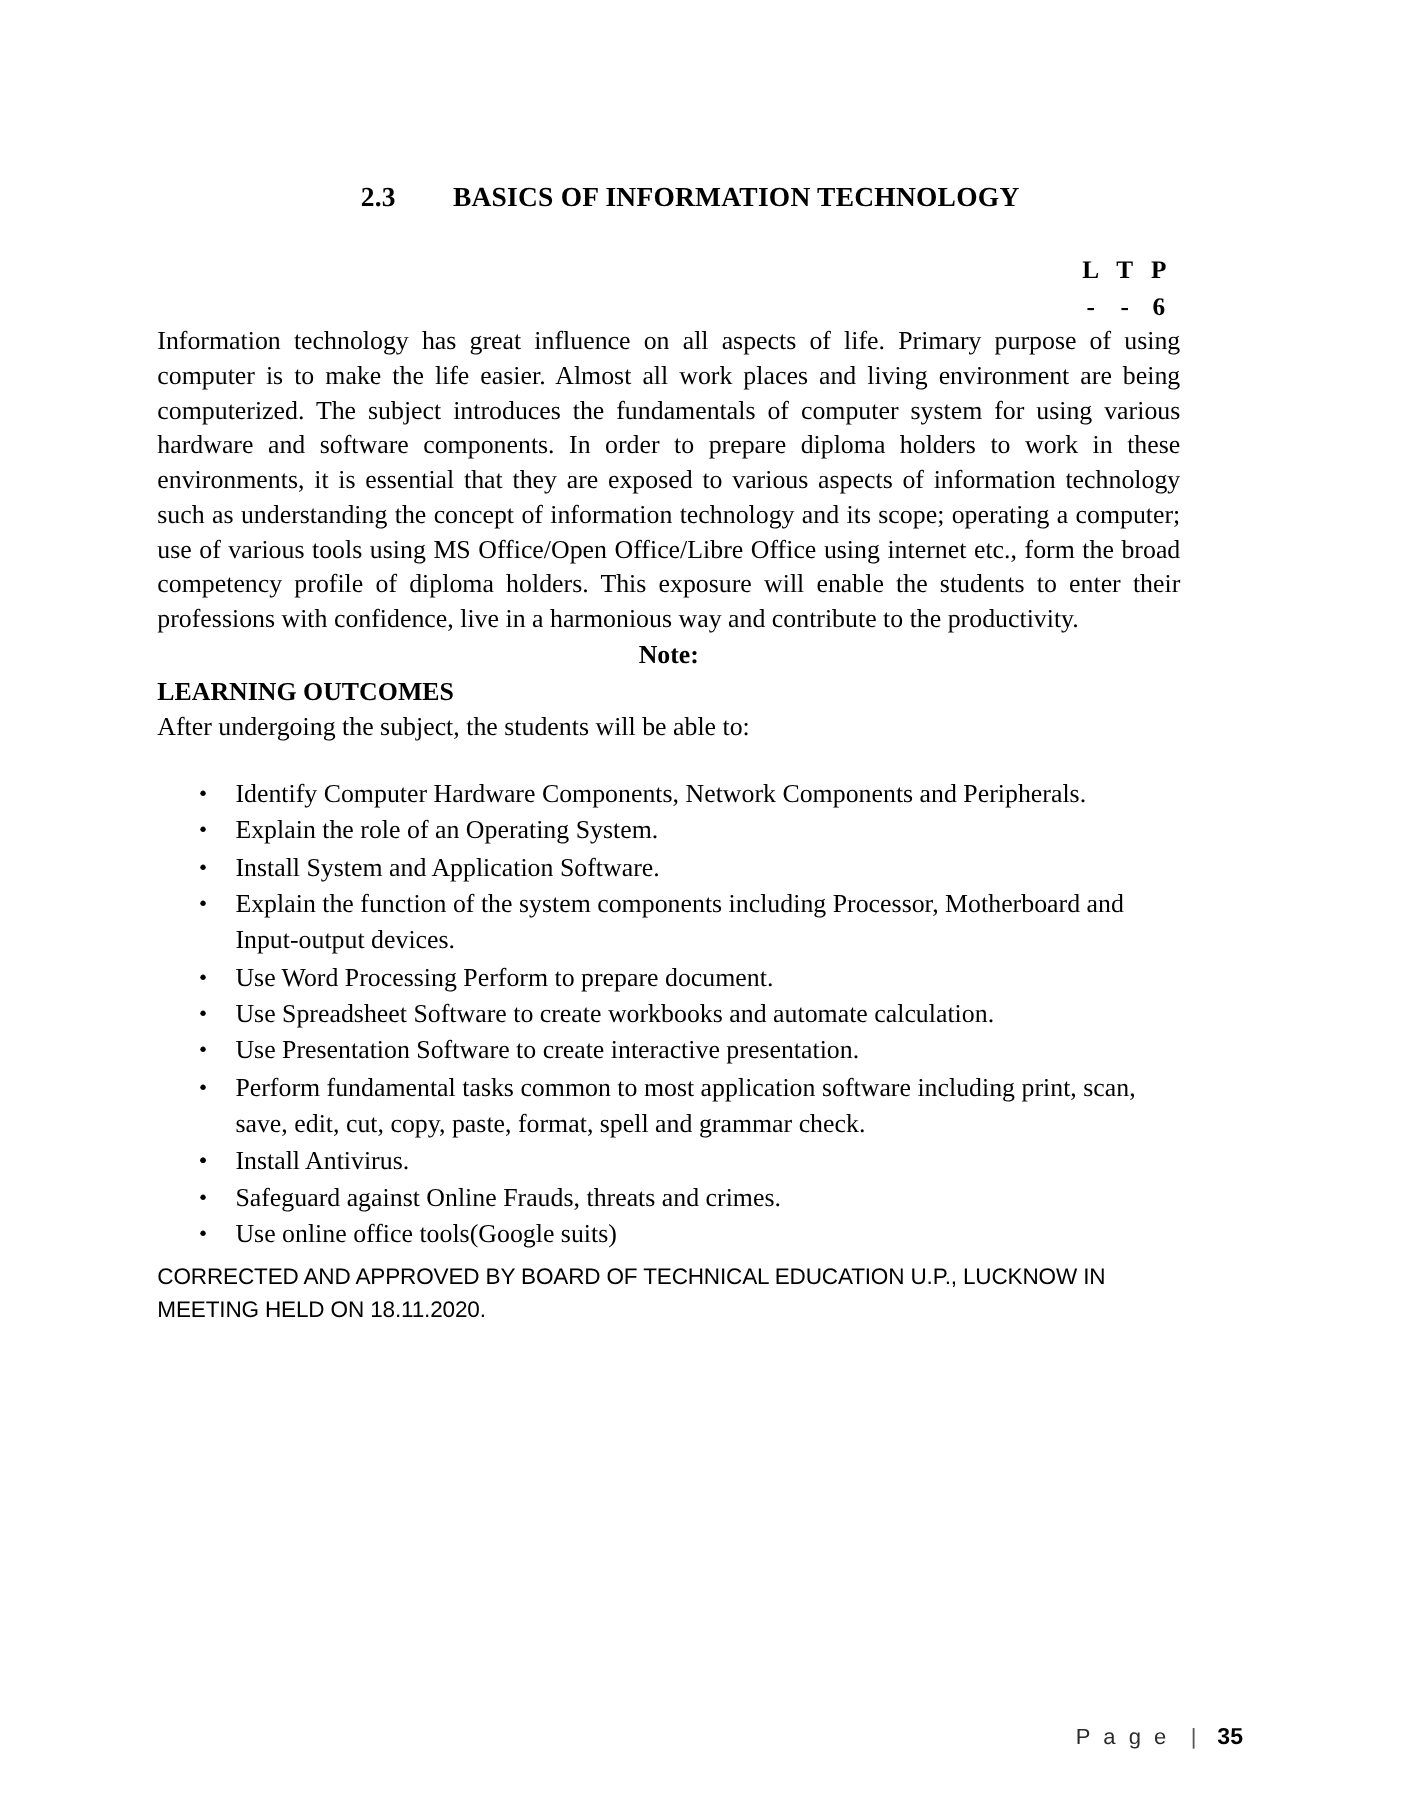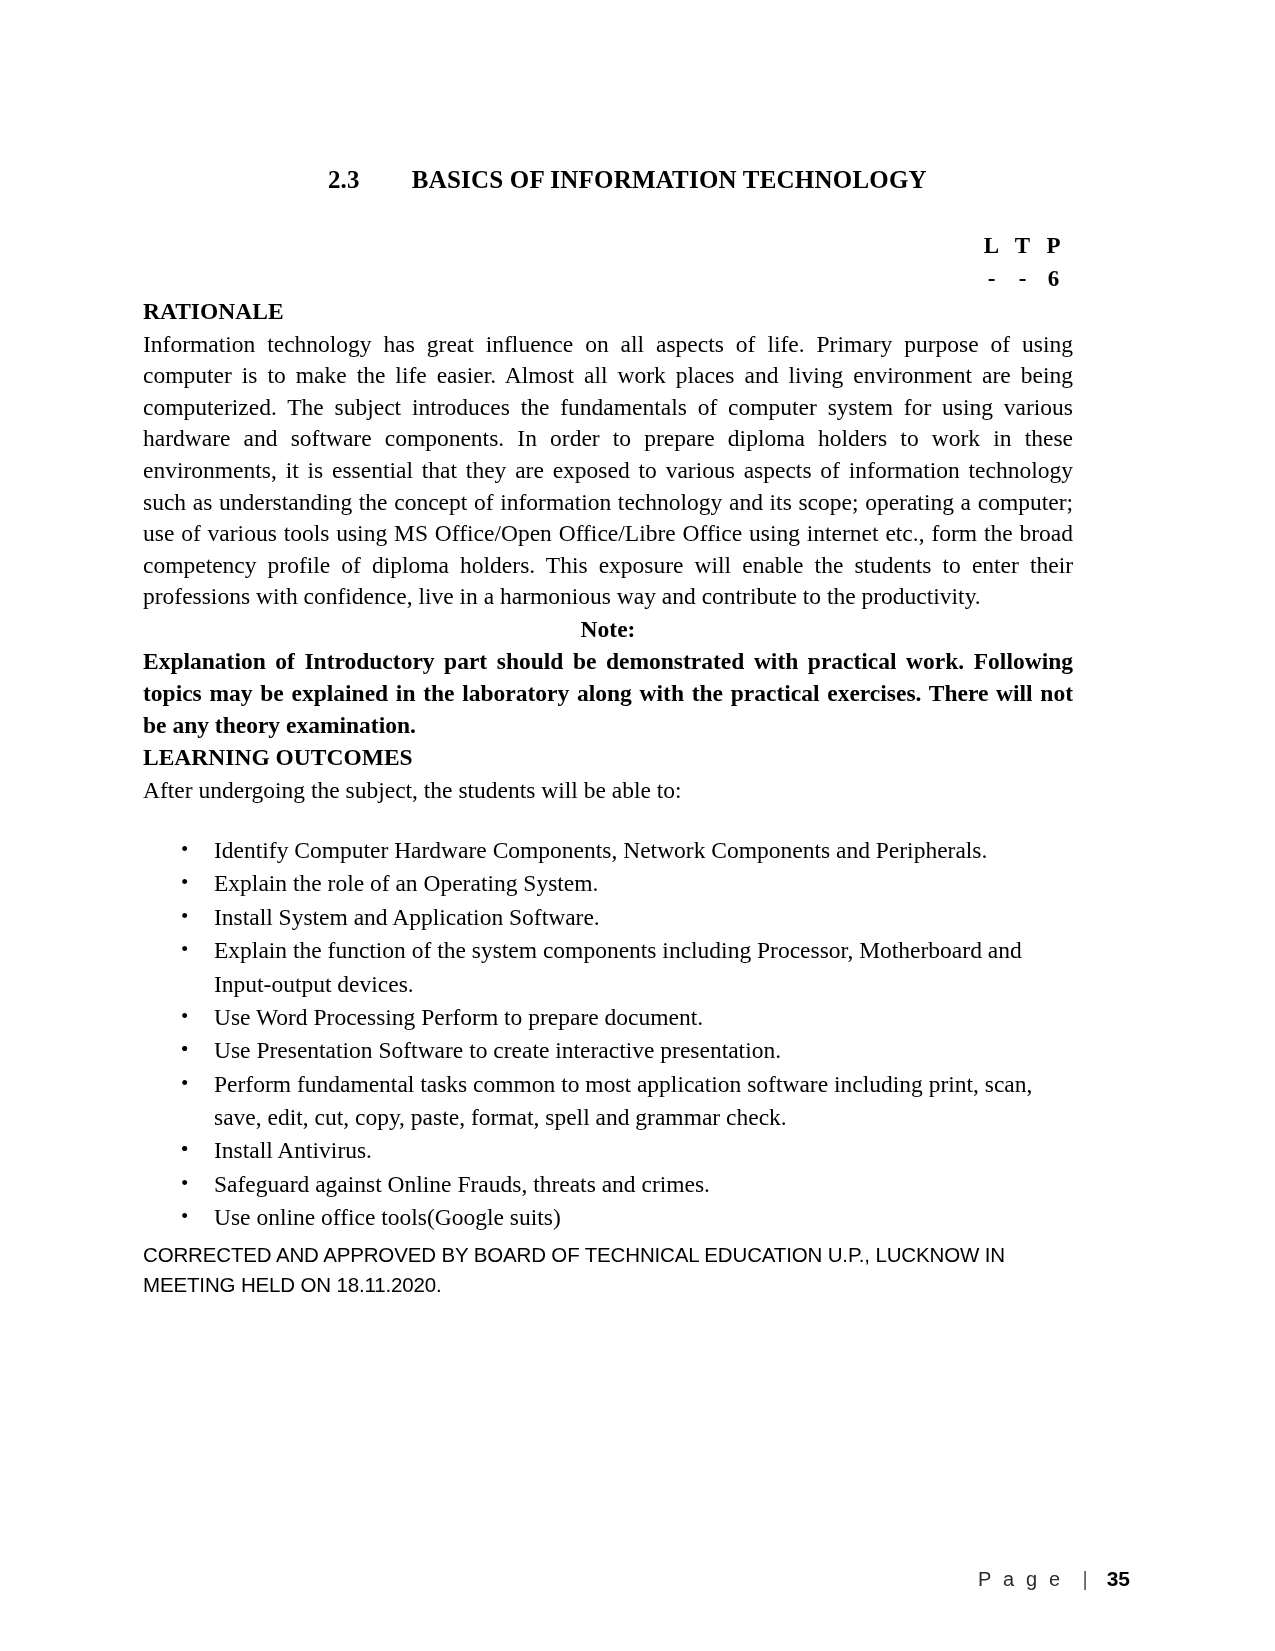--- a/index.html
+++ b/index.html
@@ -171,36 +171,34 @@
           <div class="ltp-cell">P</div>
         </div>
         <div class="ltp-row">
           <div class="ltp-cell">-</div>
           <div class="ltp-cell">-</div>
           <div class="ltp-cell">6</div>
         </div>
       </div>
     </div>
 
-    <h2 class="section-head head-rationale">RATIONALE</h2>
     <p class="body-para para-rationale">Information technology has great influence on all aspects of life. Primary purpose of using computer is to make the life easier. Almost all work places and living environment are being computerized. The subject introduces the fundamentals of computer system for using various hardware and software components. In order to prepare diploma holders to work in these environments, it is essential that they are exposed to various aspects of information technology such as understanding the concept of information technology and its scope; operating a computer; use of various tools using MS Office/Open Office/Libre Office using internet etc., form the broad competency profile of diploma holders. This exposure will enable the students to enter their professions with confidence, live in a harmonious way and contribute to the productivity.</p>
 
     <h2 class="section-head head-note">Note:</h2>
-    <p class="body-para para-bold">Explanation of Introductory part should be demonstrated with practical work. Following topics may be explained in the laboratory along with the practical exercises. There will not be any theory examination.</p>
 
     <h2 class="section-head head-learning">LEARNING OUTCOMES</h2>
     <p class="body-para para-after">After undergoing the subject, the students will be able to:</p>
 
     <ul class="outcomes">
       <li><span class="bullet">•</span><span>Identify Computer Hardware Components,  Network Components and Peripherals.</span></li>
       <li><span class="bullet">•</span><span>Explain the role of an Operating System.</span></li>
       <li><span class="bullet">•</span><span>Install System and Application Software.</span></li>
       <li><span class="bullet">•</span><span>Explain the function of the system components including Processor, Motherboard and Input-output devices.</span></li>
       <li><span class="bullet">•</span><span>Use Word Processing Perform to prepare document.</span></li>
-      <li><span class="bullet">•</span></li>
+      <li><span class="bullet">•</span><span>Use Spreadsheet Software to create workbooks and automate calculation.</span></li>
       <li><span class="bullet">•</span><span>Use Presentation Software to create interactive presentation.</span></li>
       <li><span class="bullet">•</span><span>Perform fundamental tasks common to most application software including print, scan, save, edit, cut, copy, paste, format, spell and grammar check.</span></li>
       <li><span class="bullet">•</span></li>
       <li><span class="bullet">•</span><span>Install Antivirus.</span></li>
       <li><span class="bullet">•</span><span>Safeguard against Online Frauds, threats and crimes.</span></li>
       <li><span class="bullet">•</span><span>Use online office tools(Google suits)</span></li>
     </ul>
 
     <div class="approval">CORRECTED AND APPROVED BY BOARD OF TECHNICAL EDUCATION U.P., LUCKNOW IN MEETING HELD ON  18.11.2020.</div>
 

